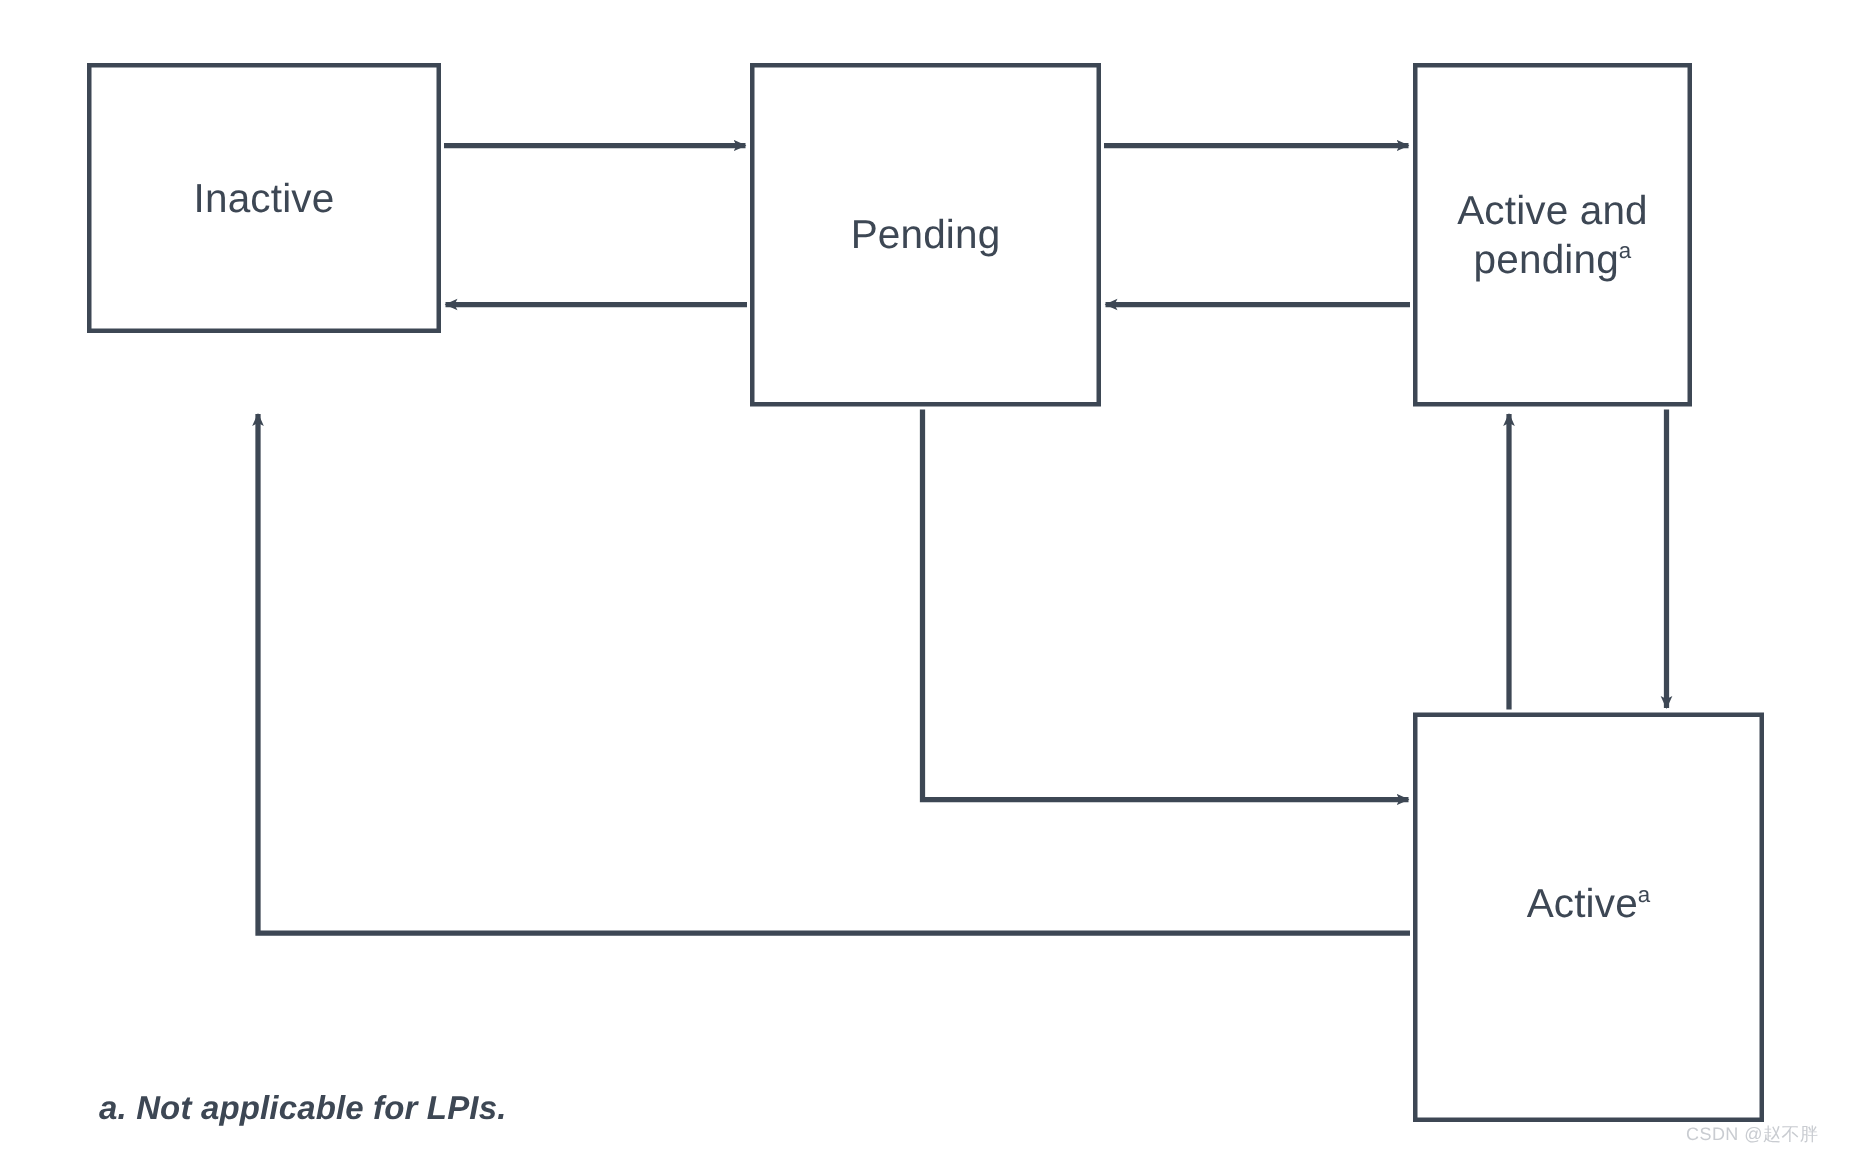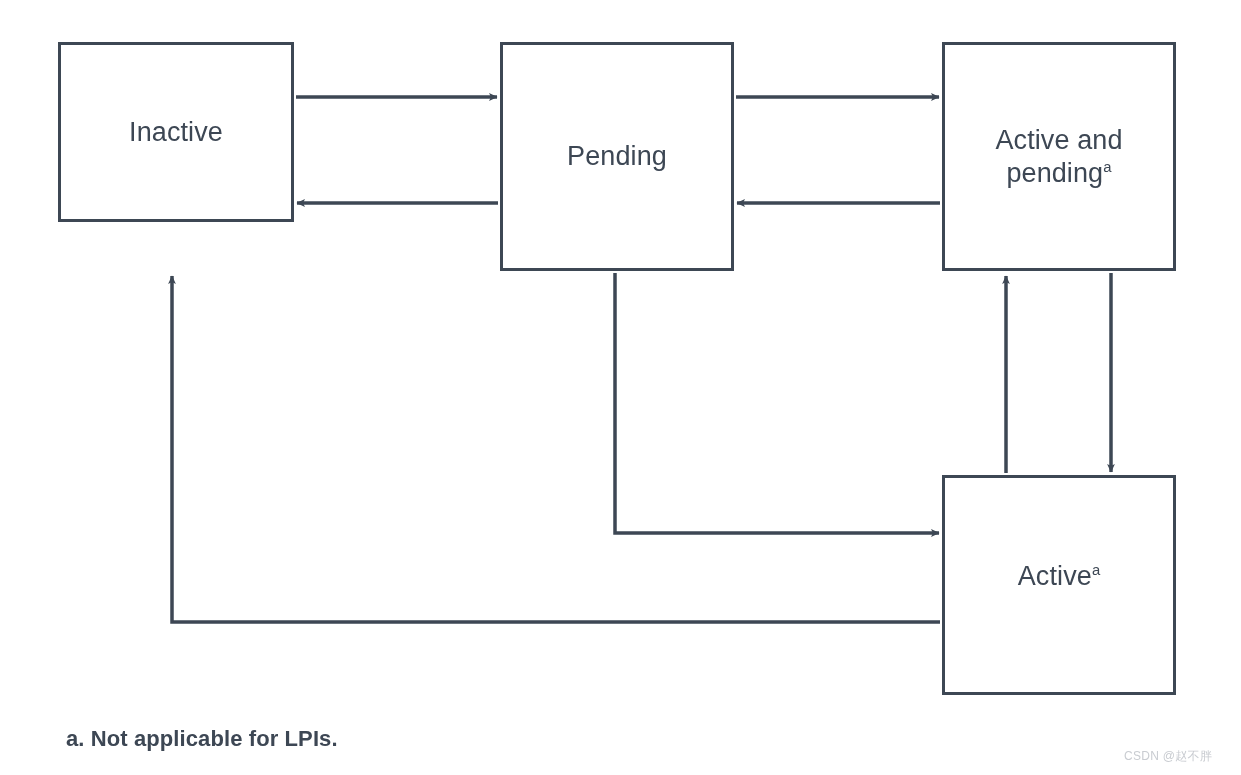--- a/index.html
+++ b/index.html
@@ -41,33 +41,34 @@
     font-weight: 400;
     padding: 0 8px;
   }
   .state-label sup {
     font-size: 0.55em;
     vertical-align: super;
     line-height: 0;
   }
   #box-inactive   { left: 58px;  top: 42px;  width: 236px; height: 180px; }
   #box-pending    { left: 500px; top: 42px;  width: 234px; height: 229px; }
-  #box-active-pending { left: 942px; top: 42px;  width: 234px; height: 229px; }
-  #box-active     { left: 942px; top: 475px; width: 234px; height: 220px; }
+  #box-active-pending { left: 942px; top: 42px;  width: 186px; height: 229px; }
+  #box-active     { left: 942px; top: 475px; width: 234px; height: 273px; }
   #box-active .state-label { transform: translateY(-9px); }
 
   #footnote {
     position: absolute;
     left: 66px;
     top: 726px;
     font-size: 22px;
     color: #3d4754;
     font-weight: 600;
     letter-spacing: 0.1px;
     white-space: nowrap;
+    font-style: italic;
   }
   #watermark {
     position: absolute;
     left: 1124px;
     top: 748px;
     font-size: 12px;
     color: #c9ccd1;
     white-space: nowrap;
     letter-spacing: 0.3px;
   }

